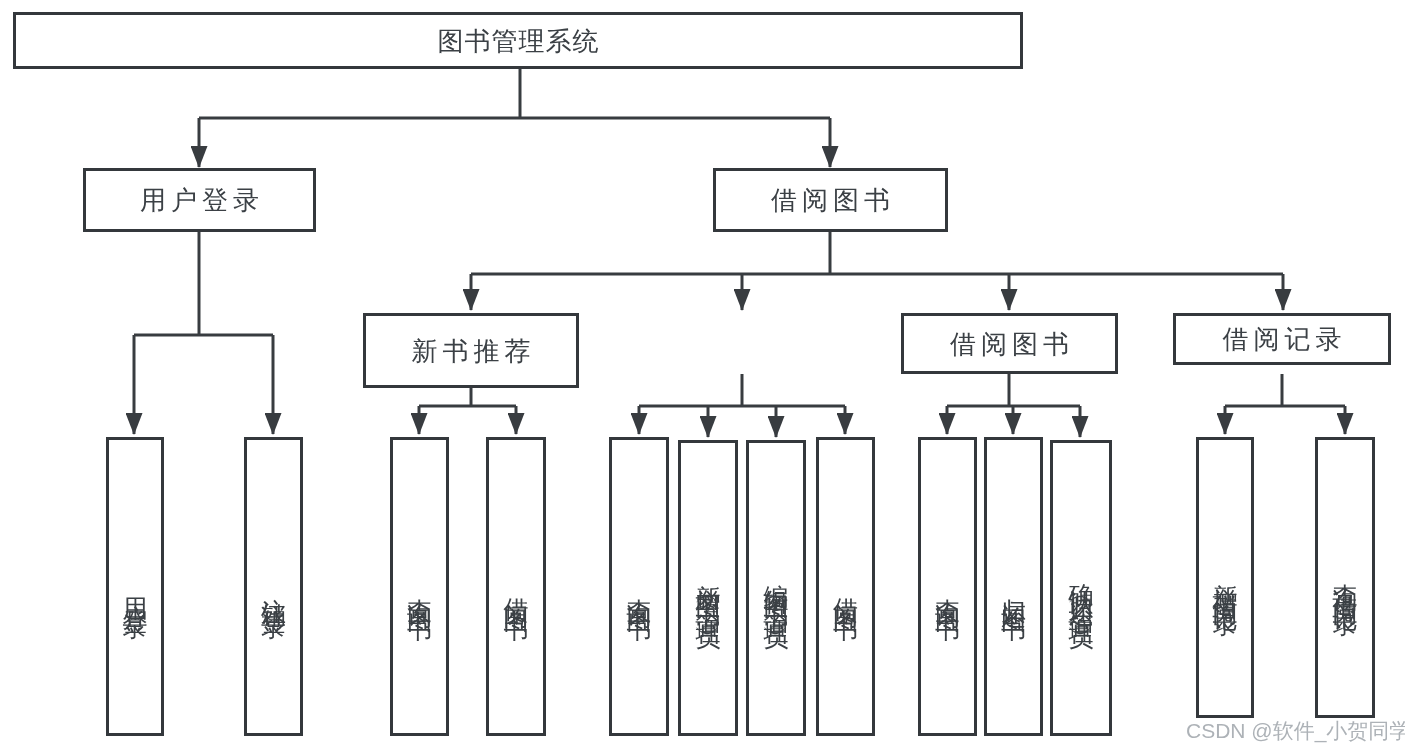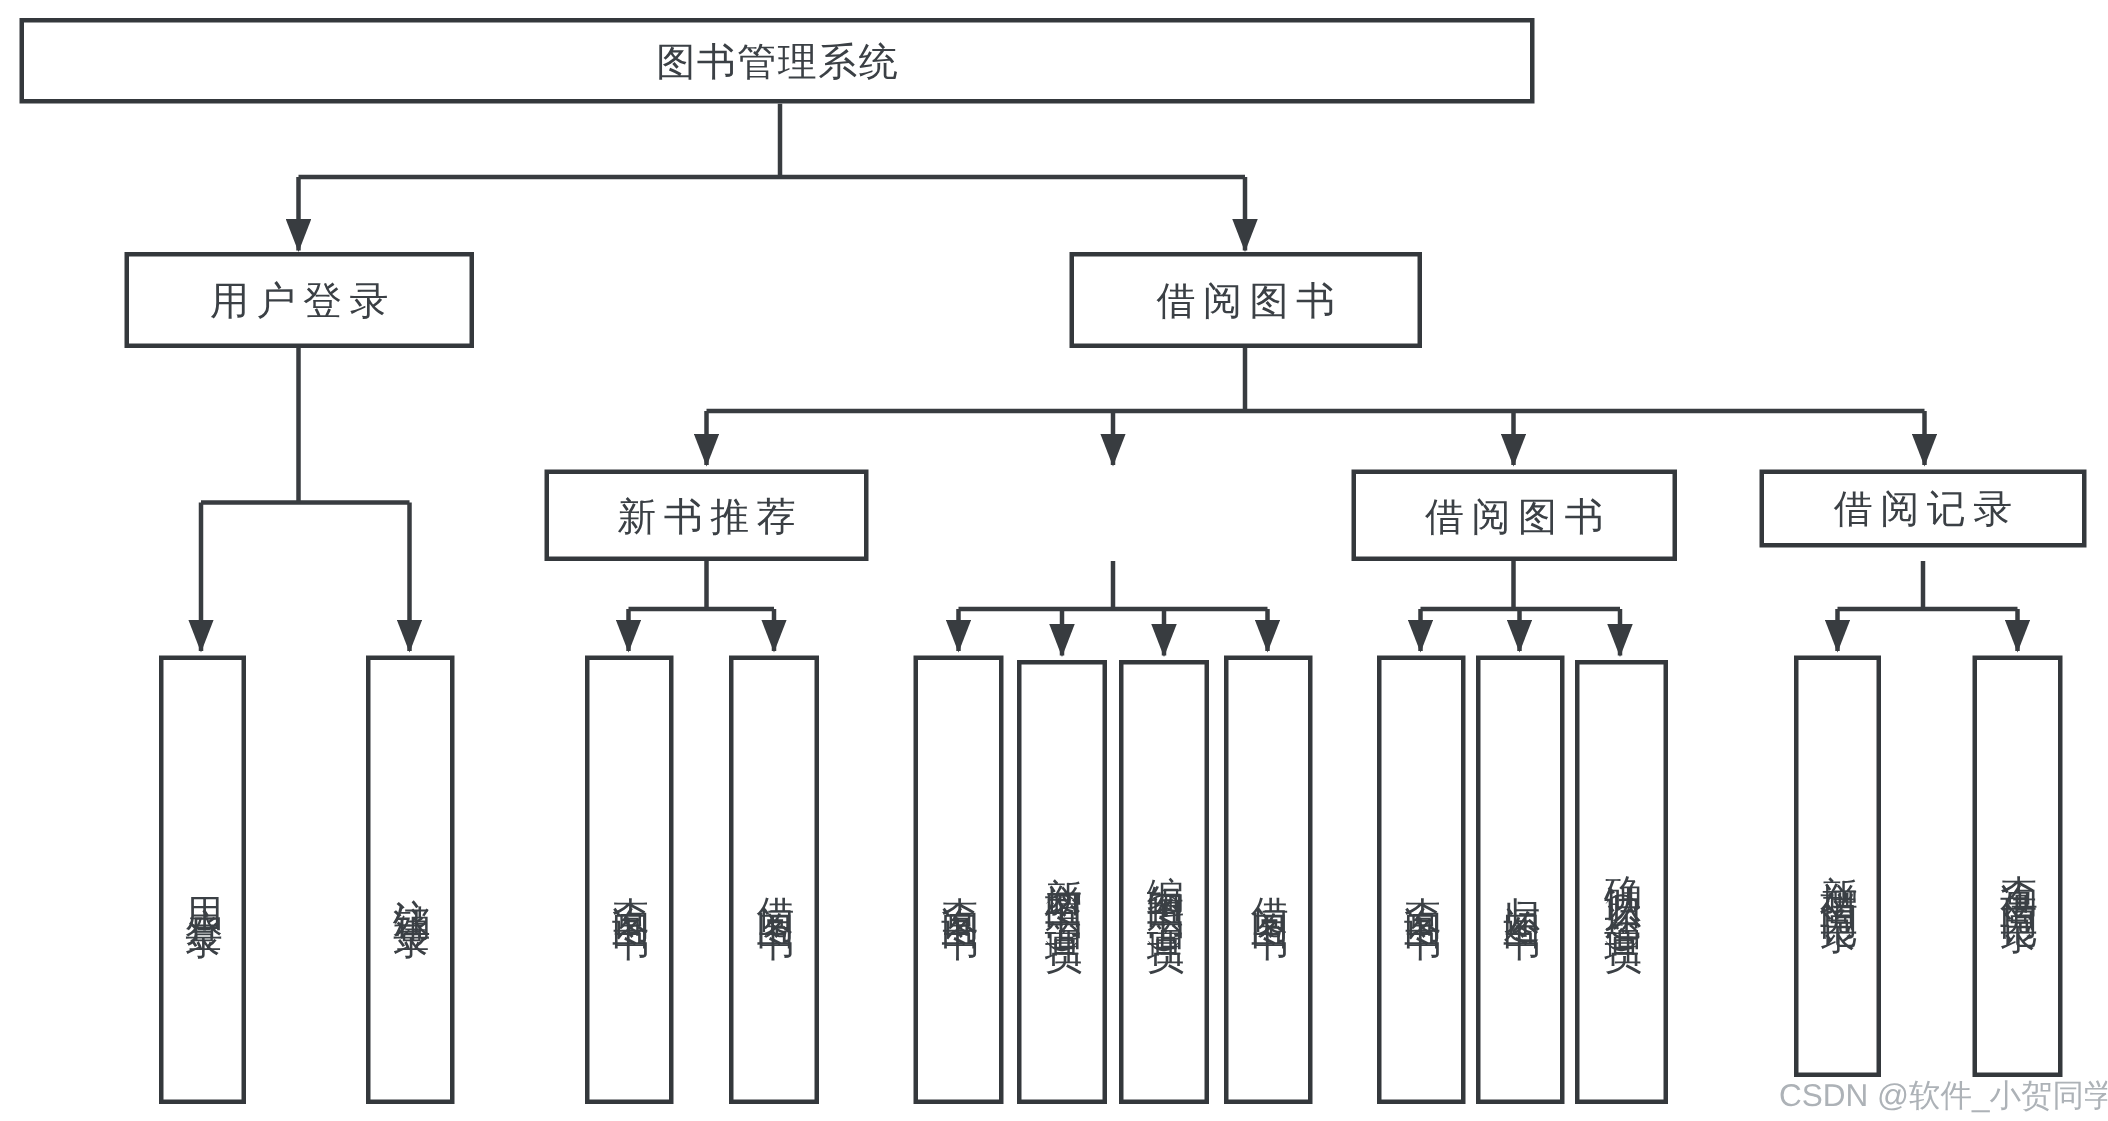--- a/index.html
+++ b/index.html
@@ -101,21 +101,21 @@
     <span class="lbl">图书管理系统</span>
   </div>
 
   <div class="node hbox" style="left:83px;top:168px;width:233px;height:64px;">
     <span class="lbl">用户登录</span>
   </div>
   <div class="node hbox" style="left:713px;top:168px;width:235px;height:64px;">
     <span class="lbl">借阅图书</span>
   </div>
 
-  <div class="node hbox" style="left:363px;top:313px;width:216px;height:61px;">
+  <div class="node hbox" style="left:363px;top:313px;width:216px;height:75px;">
     <span class="lbl">新书推荐</span>
   </div>
   <div class="node hbox" style="left:901px;top:313px;width:217px;height:61px;">
     <span class="lbl">借阅图书</span>
   </div>
   <div class="node hbox" style="left:1173px;top:313px;width:218px;height:52px;">
     <span class="lbl">借阅记录</span>
   </div>
 
   <div class="node vbox" style="left:106px;top:437px;width:58px;height:299px;">

